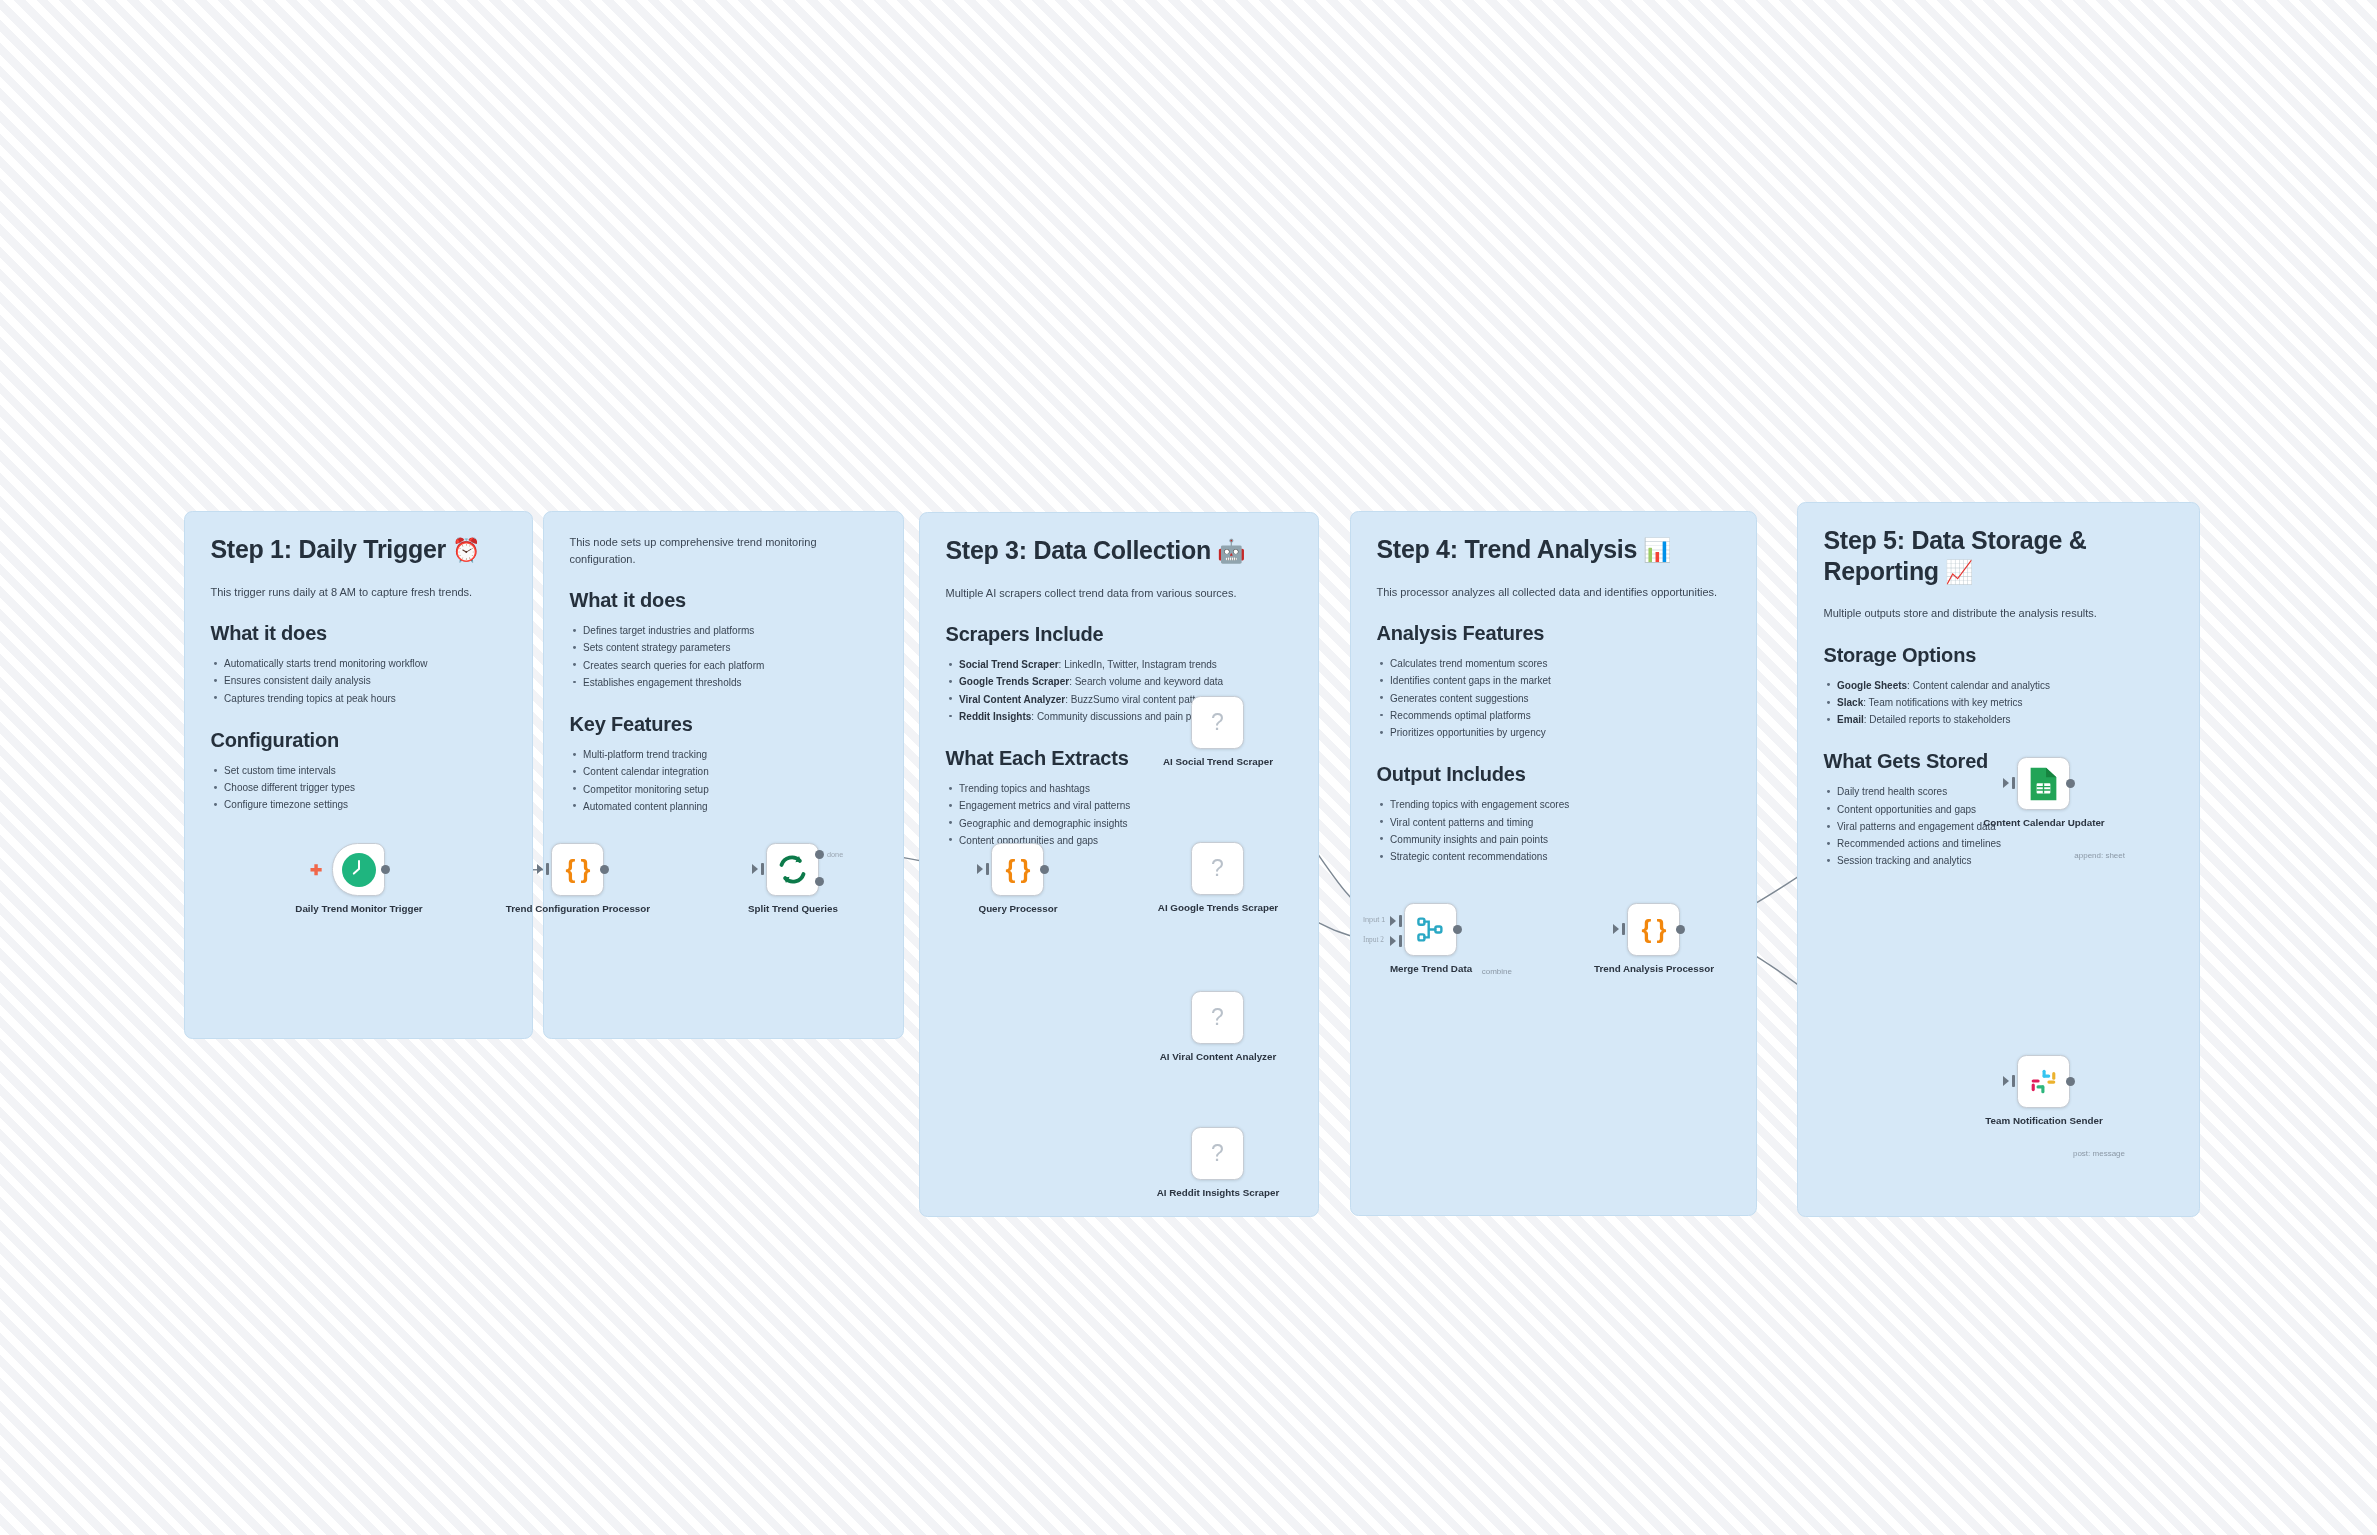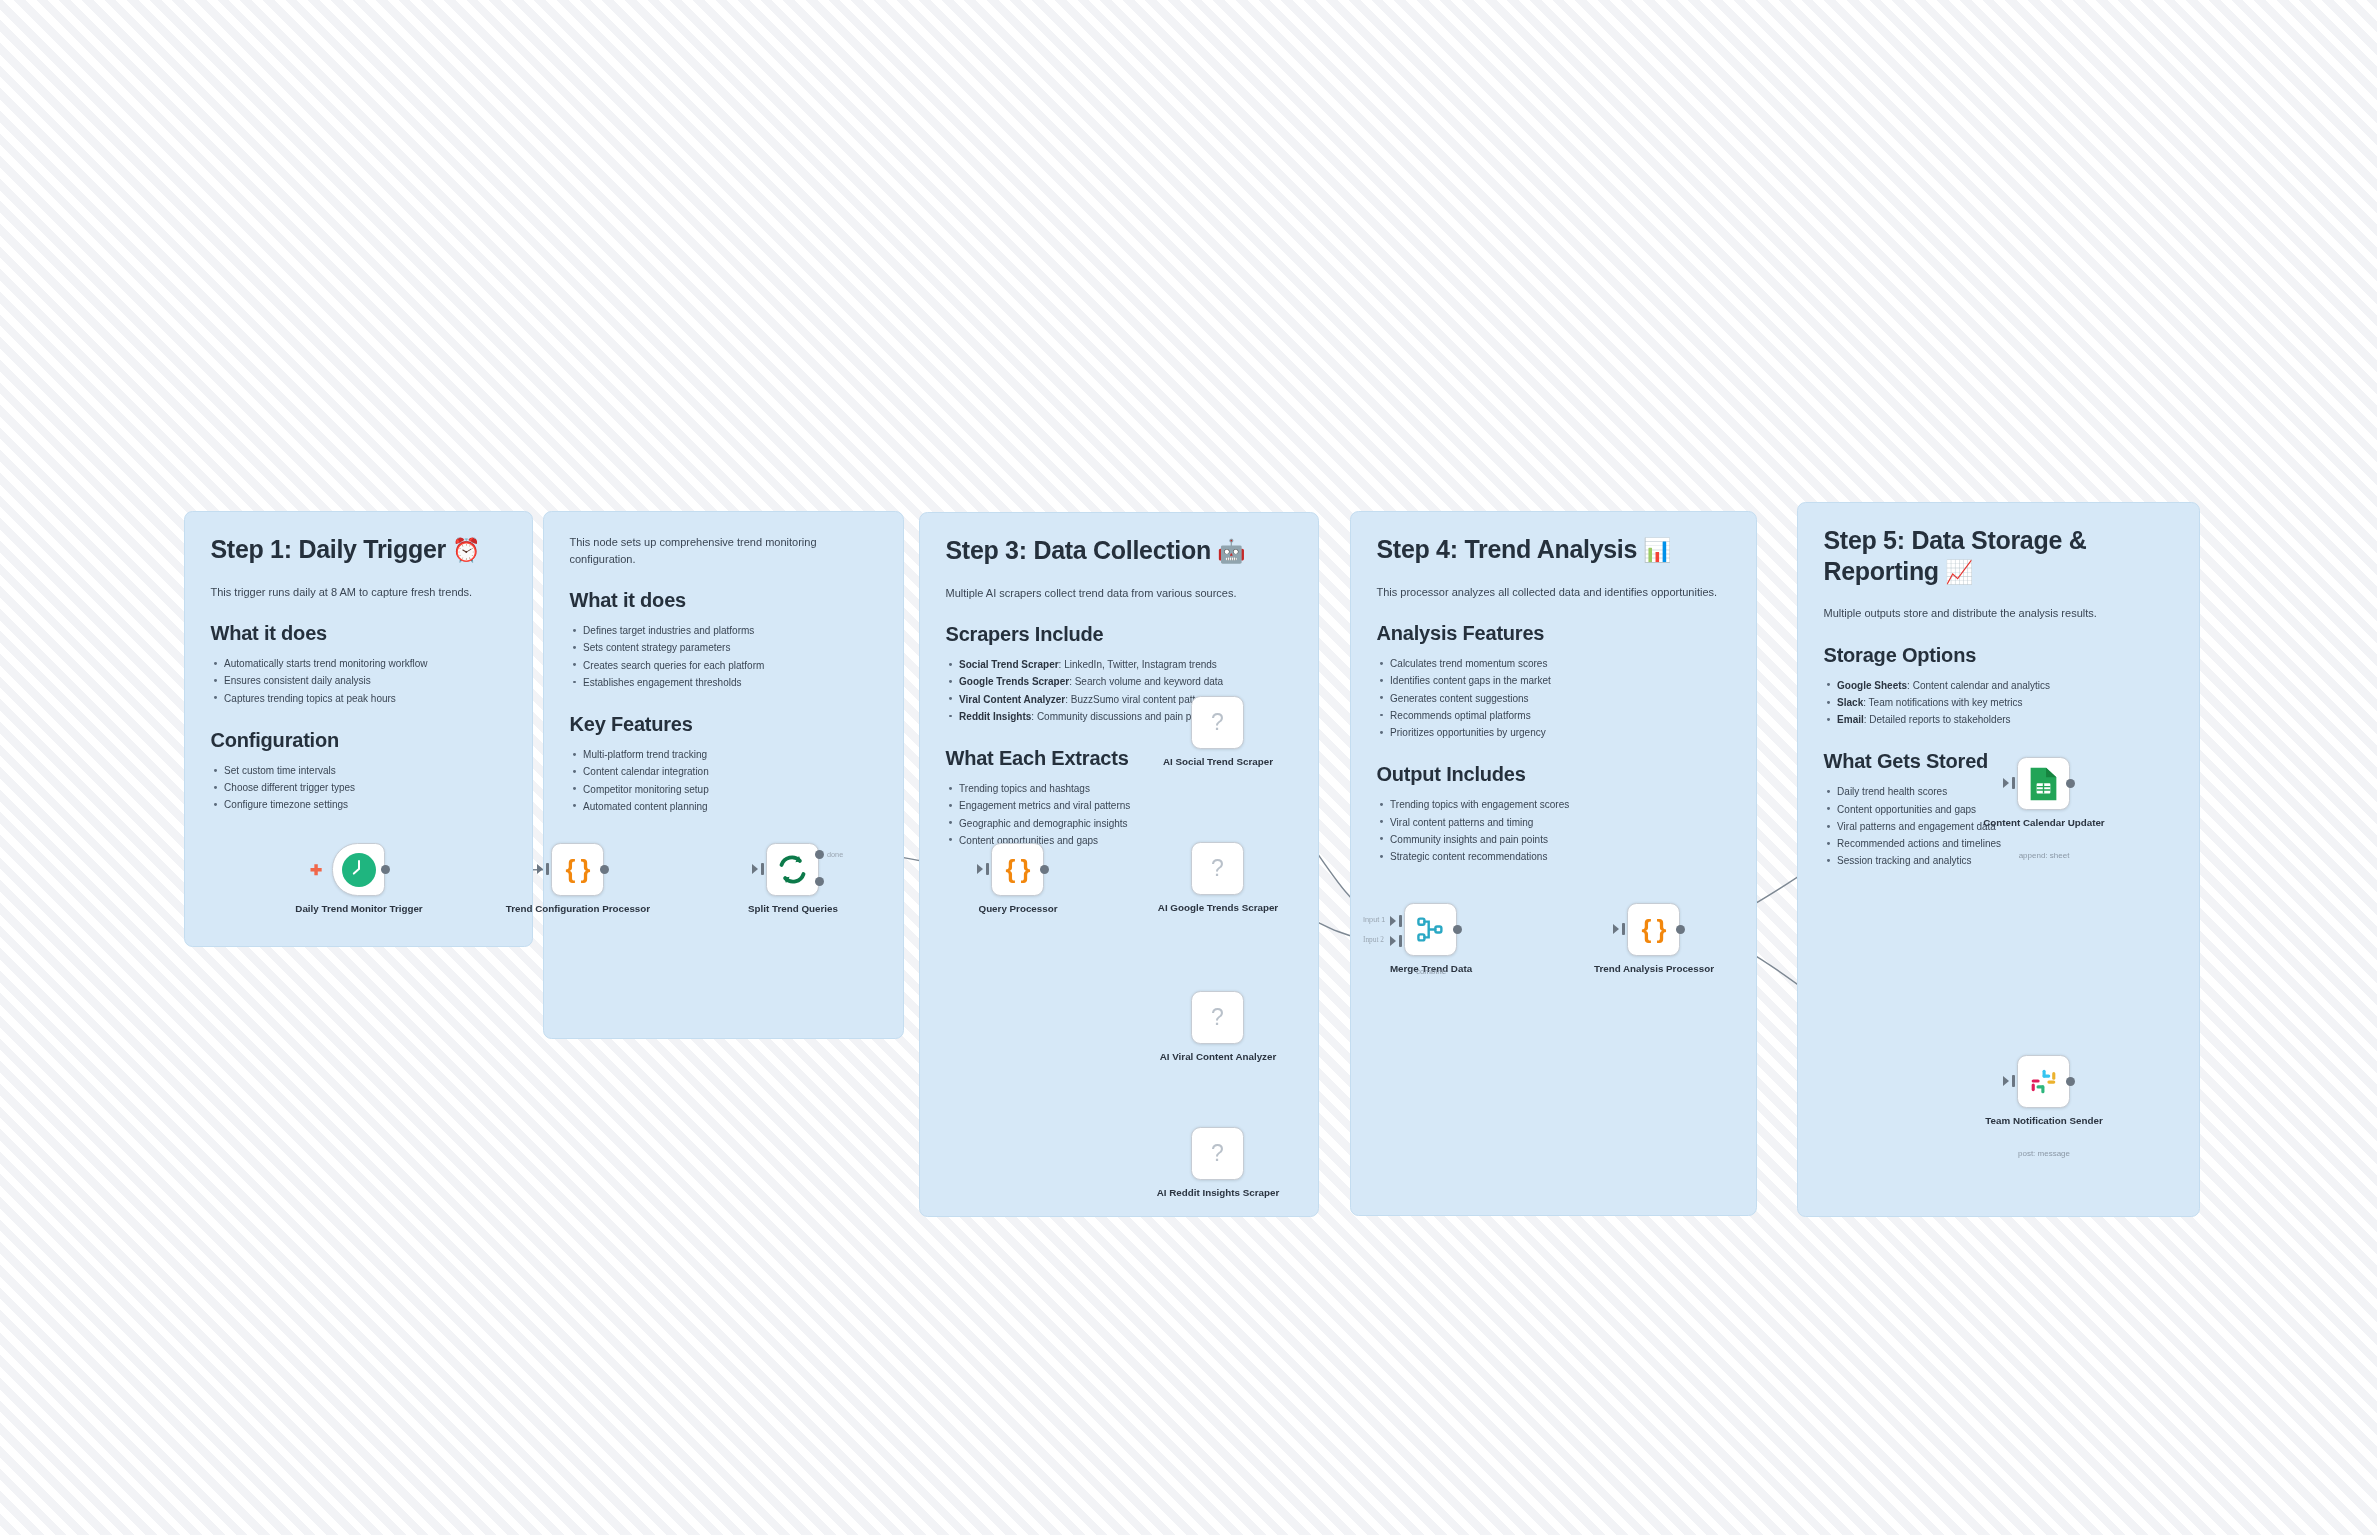--- a/index.html
+++ b/index.html
@@ -84,21 +84,21 @@
     text-align:center;
     font-size:9.8px;
     font-weight:bold;
     color:#2b3440;
     line-height:1.32;
   }
   .nsub{
     position:absolute;
     width:162px;
     left:-54px;
-    text-align:center;
+    text-align:right;
     font-size:8px;
     color:#8b98a6;
     line-height:1.3;
   }
   .qmark{ font-size:23px; color:#b9c1ca; font-weight:normal; line-height:1;}
   .brace{ font-size:25.5px; color:#f2870d; font-weight:bold; line-height:1; letter-spacing:-0.9px;}
 
   
   .dot{
     position:absolute; width:9.4px; height:9.4px;
@@ -167,21 +167,21 @@
 
     <path class="wire" d="M 1462 1038 C 1540 1076 1570 1104 1626 1106"></path>
 
     <path class="wire" d="M 1716 1092 L 1868 1092"></path>
 
     <path class="wire" d="M 1977 1092 C 2080 1086 2140 968 2330 952"></path>
 
     <path class="wire" d="M 1977 1092 C 2090 1100 2180 1250 2330 1270"></path>
   </svg>
 
-  <div class="panel" id="p1" style="left:184px;top:511px;width:349px;height:436px;">
+  <div class="panel" id="p1" style="left:184px;top:511px;width:349px;height:528px;">
       <h1>Step 1: Daily Trigger <span class="emo">⏰</span></h1>
       <div class="lead">This trigger runs daily at 8 AM to capture fresh trends.</div>
       <h2>What it does</h2>
       <ul>
         <li>Automatically starts trend monitoring workflow</li>
         <li>Ensures consistent daily analysis</li>
         <li>Captures trending topics at peak hours</li>
       </ul>
       <h2>Configuration</h2>
       <ul>

